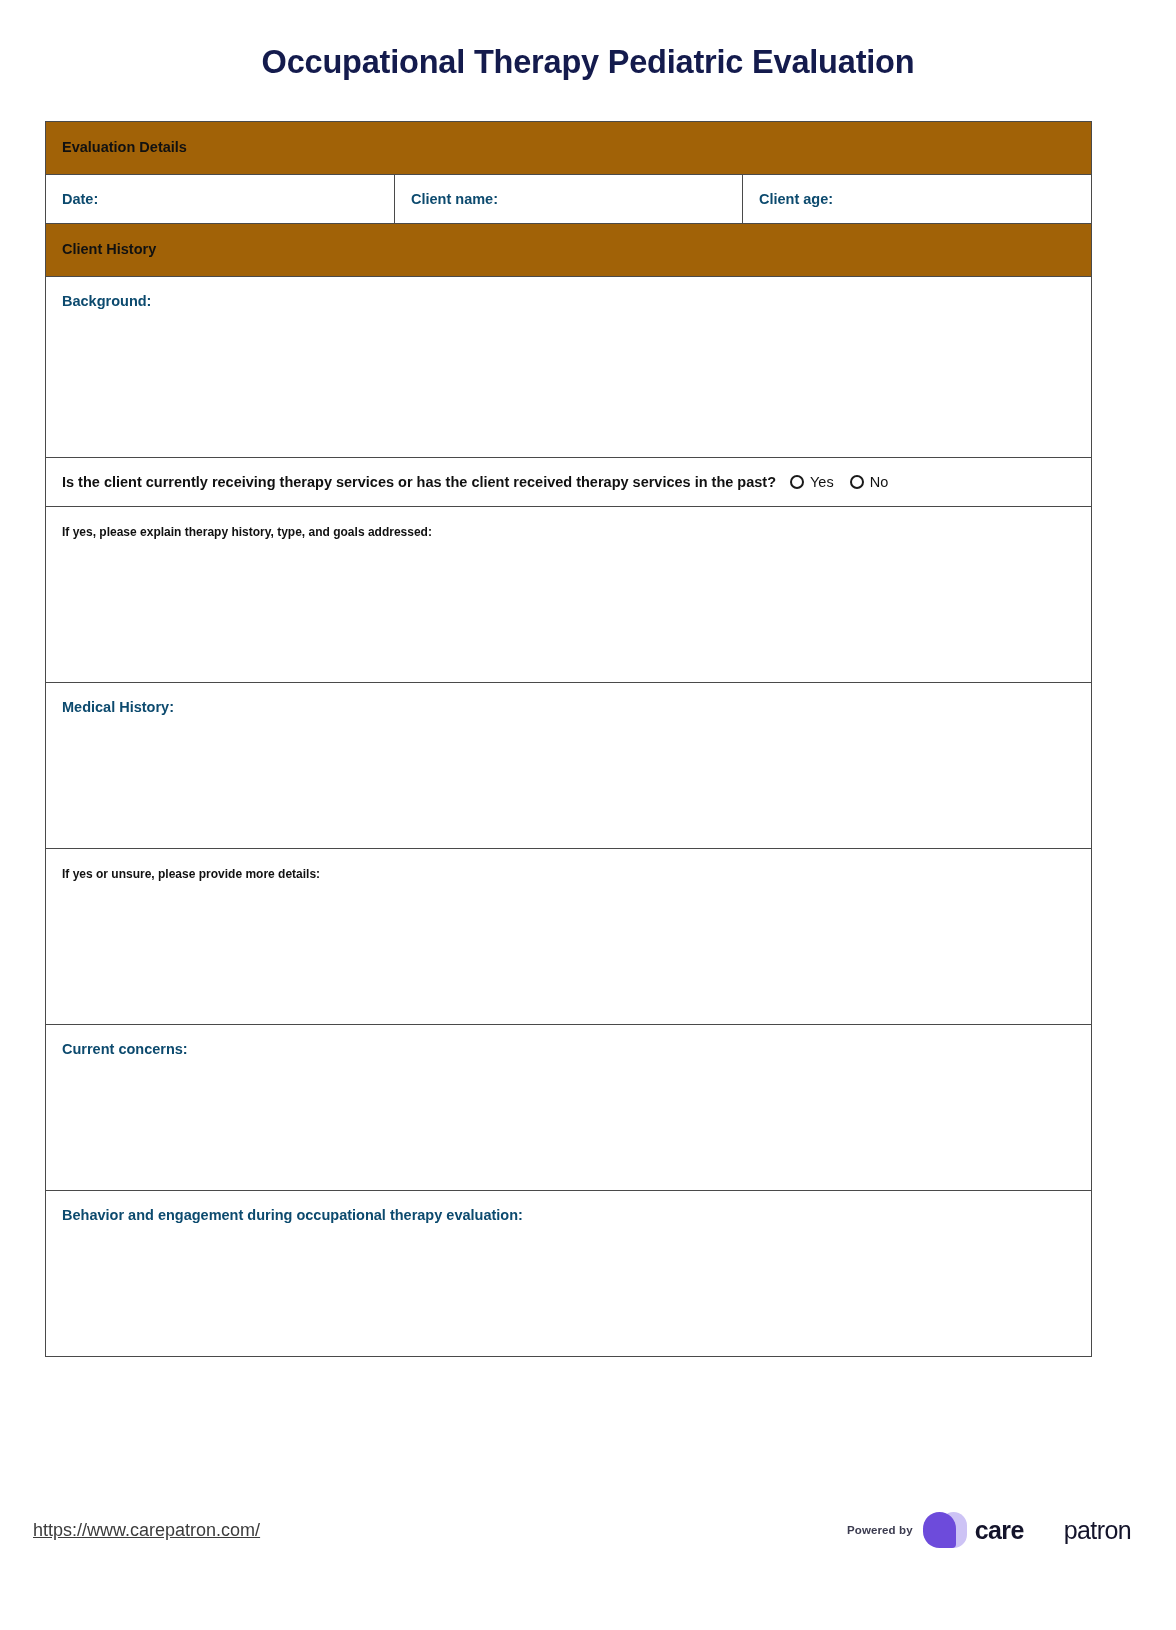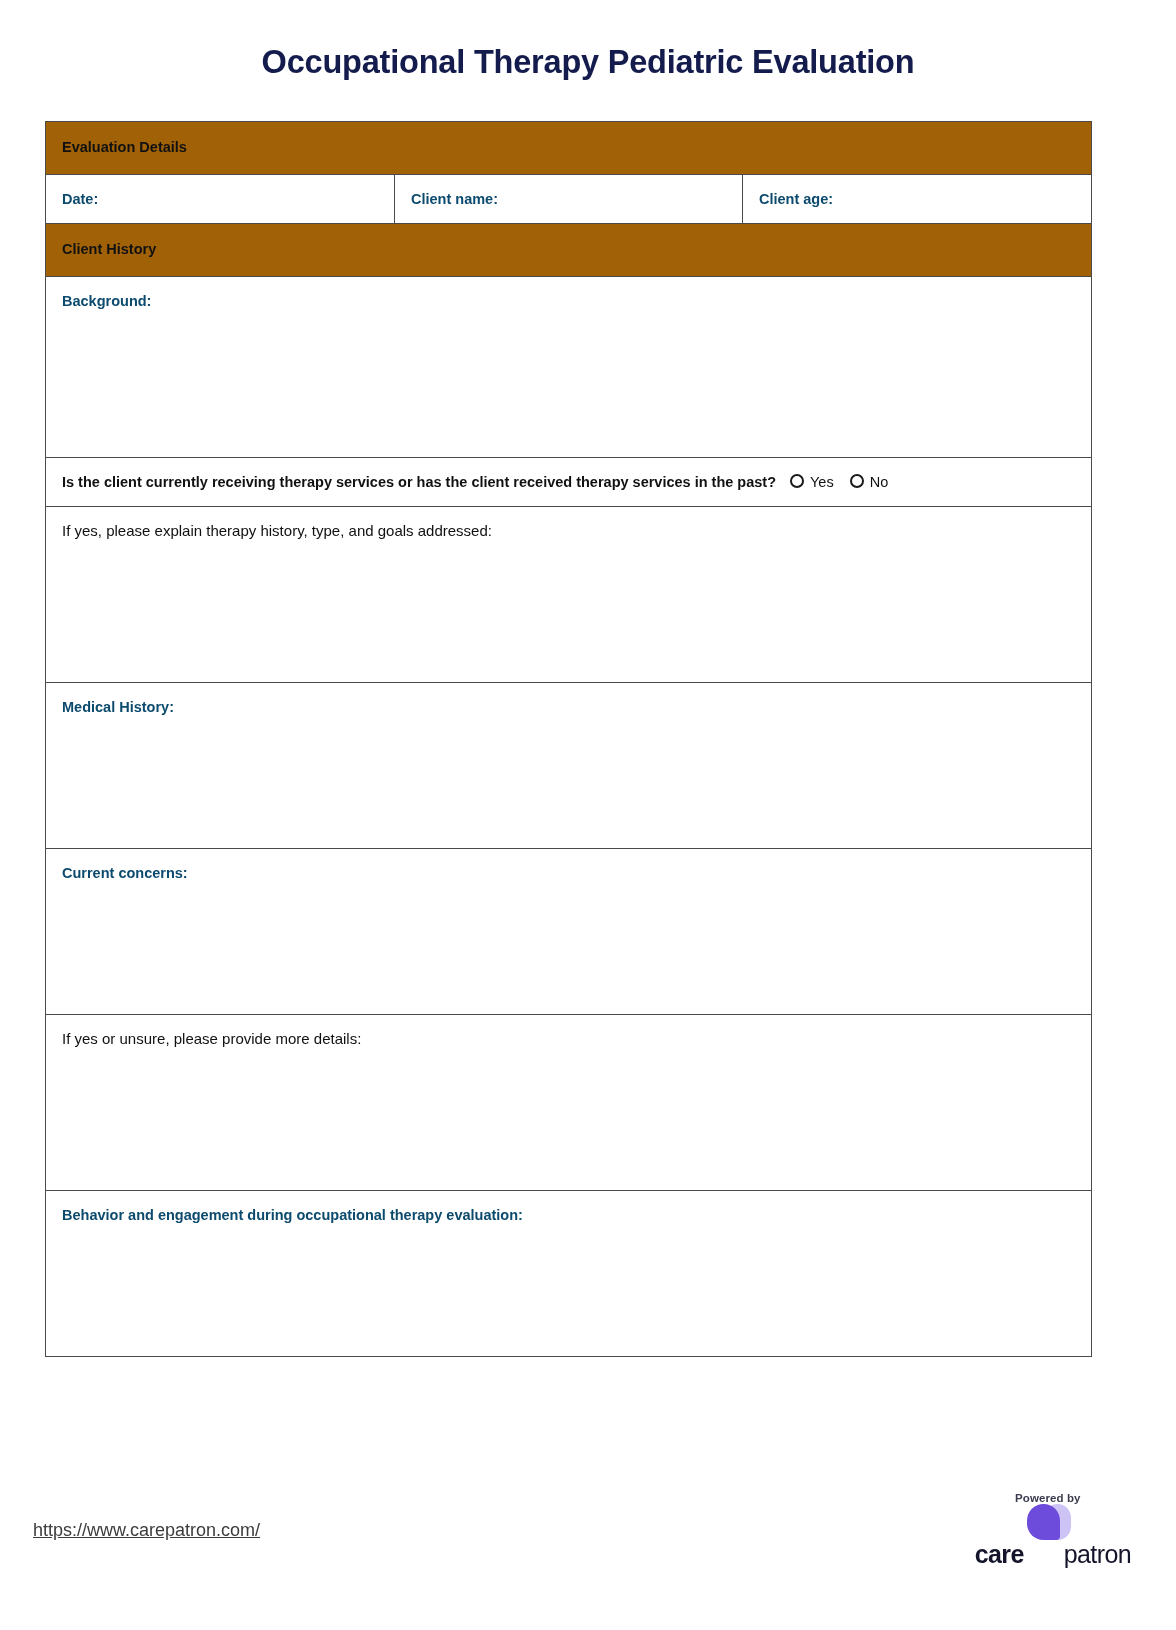--- a/index.html
+++ b/index.html
@@ -69,22 +69,22 @@
     box-sizing: border-box;
   }
 
   .field-label {
     font-size: 14.5px;
     font-weight: bold;
     color: #0c4a6e;
     line-height: 1.2;
   }
   .field-label-regular {
-    font-size: 15px;
-    font-weight: normal;
+    font-size: 12px;
+    font-weight: bold;
     color: #111111;
     line-height: 1.2;
   }
 
   .row-idfields td { height: 48px; }
   .row-idfields .cell-inner { padding-top: 15px; }
   .tall-165 { height: 165px; }
   .tall-175 { height: 175px; }
   .tall-180 { height: 180px; }
   .q-row { height: 48px; }
@@ -103,20 +103,21 @@
     color: #111111;
     white-space: nowrap;
   }
   .radio-group {
     display: flex;
     align-items: center;
     margin-left: 14px;
   }
   .radio-opt {
     display: flex;
+    align-items: center;
     margin-right: 16px;
   }
   .radio-dot {
     width: 14px;
     height: 14px;
     border: 2.2px solid #1a1a1a;
     border-radius: 50%;
     box-sizing: border-box;
     display: inline-block;
     flex: none;
@@ -142,21 +143,20 @@
   }
   .footer-url {
     font-size: 18px;
     color: #3c3c3c;
     text-decoration: underline;
     font-family: "Liberation Sans", sans-serif;
   }
   .powered {
     display: flex;
     align-items: center;
-    flex-direction: column;
   }
   .powered-by {
     font-size: 11.5px;
     font-weight: bold;
     color: #3b3b4f;
     margin-right: 10px;
     letter-spacing: 0.1px;
   }
   .logo-mark {
     position: relative;
@@ -277,31 +277,31 @@
       <tr>
         <td class="tall-165" colspan="3">
           <div class="cell-inner">
             <span class="field-label">Medical History:</span>
           </div>
         </td>
       </tr>
 
 
       <tr>
+        <td class="tall-175" colspan="3">
+          <div class="cell-inner">
+            <span class="field-label-regular">If yes or unsure, please provide more details:</span>
+          </div>
+        </td>
+      </tr>
+
+      <tr>
         <td class="tall-165" colspan="3">
           <div class="cell-inner">
             <span class="field-label">Current concerns:</span>
-          </div>
-        </td>
-      </tr>
-
-      <tr>
-        <td class="tall-175" colspan="3">
-          <div class="cell-inner">
-            <span class="field-label-regular">If yes or unsure, please provide more details:</span>
           </div>
         </td>
       </tr>
 
       <tr>
         <td class="tall-165" colspan="3">
           <div class="cell-inner">
             <span class="field-label">Behavior and engagement during occupational therapy evaluation:</span>
           </div>
         </td>

